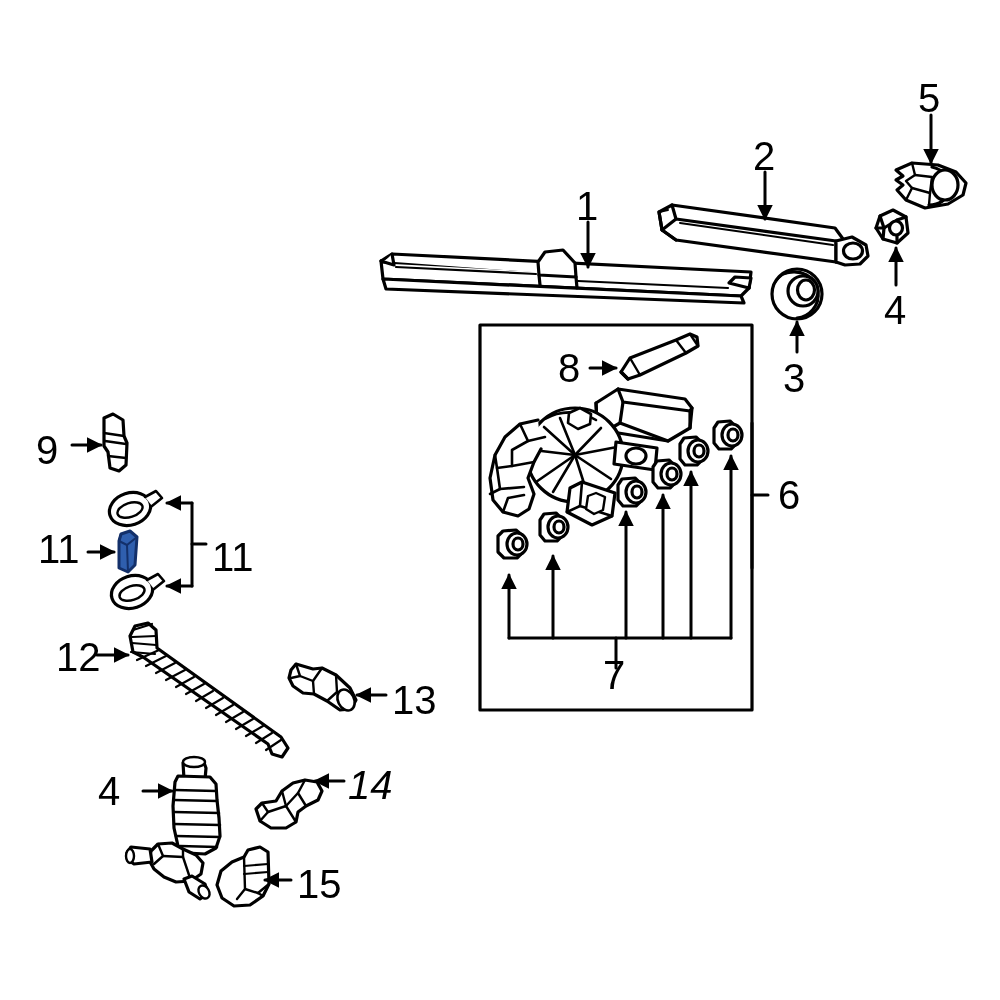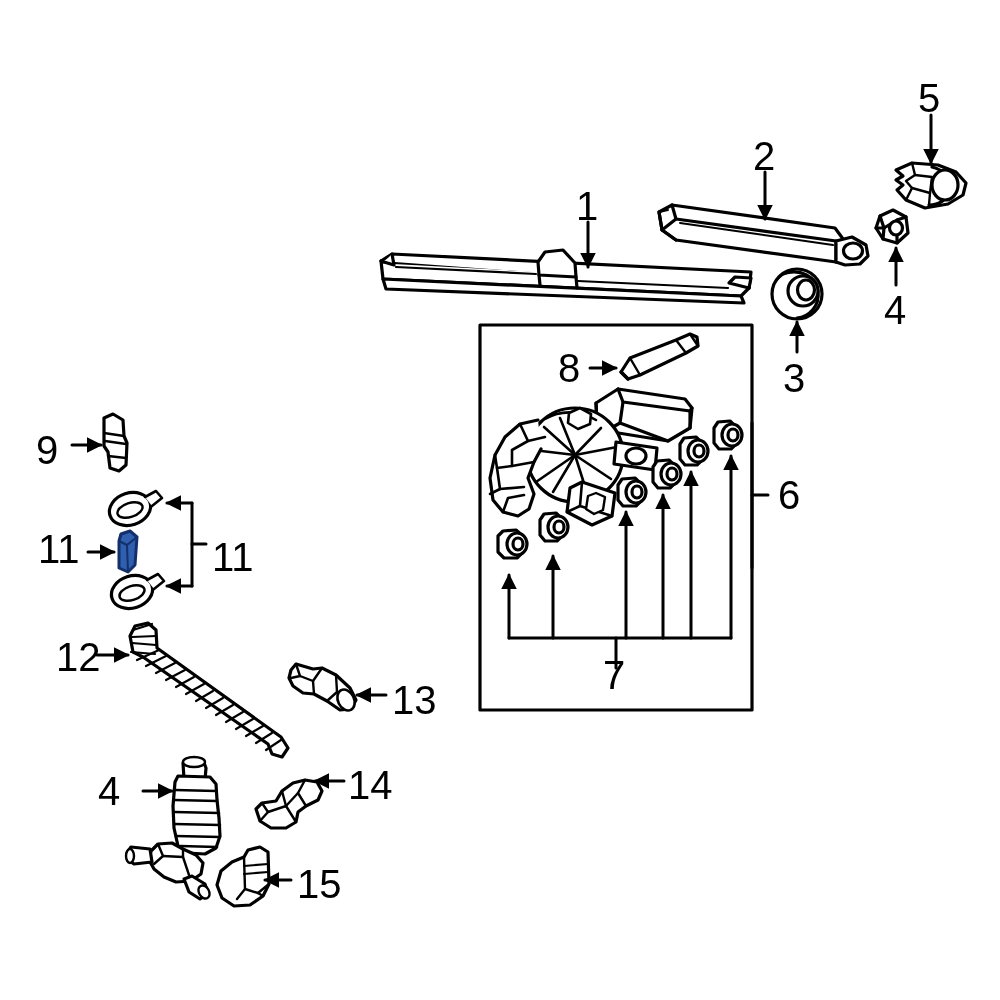--- a/index.html
+++ b/index.html
@@ -336,17 +336,17 @@
   <span class="callout" style="left:884px;top:290px;font-size:40px;">4</span>
   <span class="callout" style="left:918px;top:78px;font-size:40px;">5</span>
   <span class="callout" style="left:778px;top:495px;font-size:40px;transform:translateY(-50%);">6</span>
   <span class="callout" style="left:603px;top:655px;font-size:40px;">7</span>
   <span class="callout" style="left:558px;top:348px;font-size:40px;">8</span>
   <span class="callout" style="left:36px;top:430px;font-size:40px;">9</span>
   <span class="callout" style="left:38px;top:529px;font-size:40px;">11</span>
   <span class="callout" style="left:212px;top:521px;font-size:40px;margin-top:16px;">11</span>
   <span class="callout" style="left:56px;top:637px;font-size:40px;">12</span>
   <span class="callout" style="left:392px;top:680px;font-size:40px;text-align:center;">13</span>
-  <span class="callout" style="left:348px;top:765px;font-size:40px;">14</span>
+  <span class="callout" style="left:348px;top:765px;font-size:40px;font-style:italic;">14</span>
   <span class="callout" style="left:297px;top:864px;font-size:40px;text-align:center;">15</span>
   <span class="callout" style="left:98px;top:771px;font-size:40px;">4</span>
 
 </div>
 
 </body></html>

